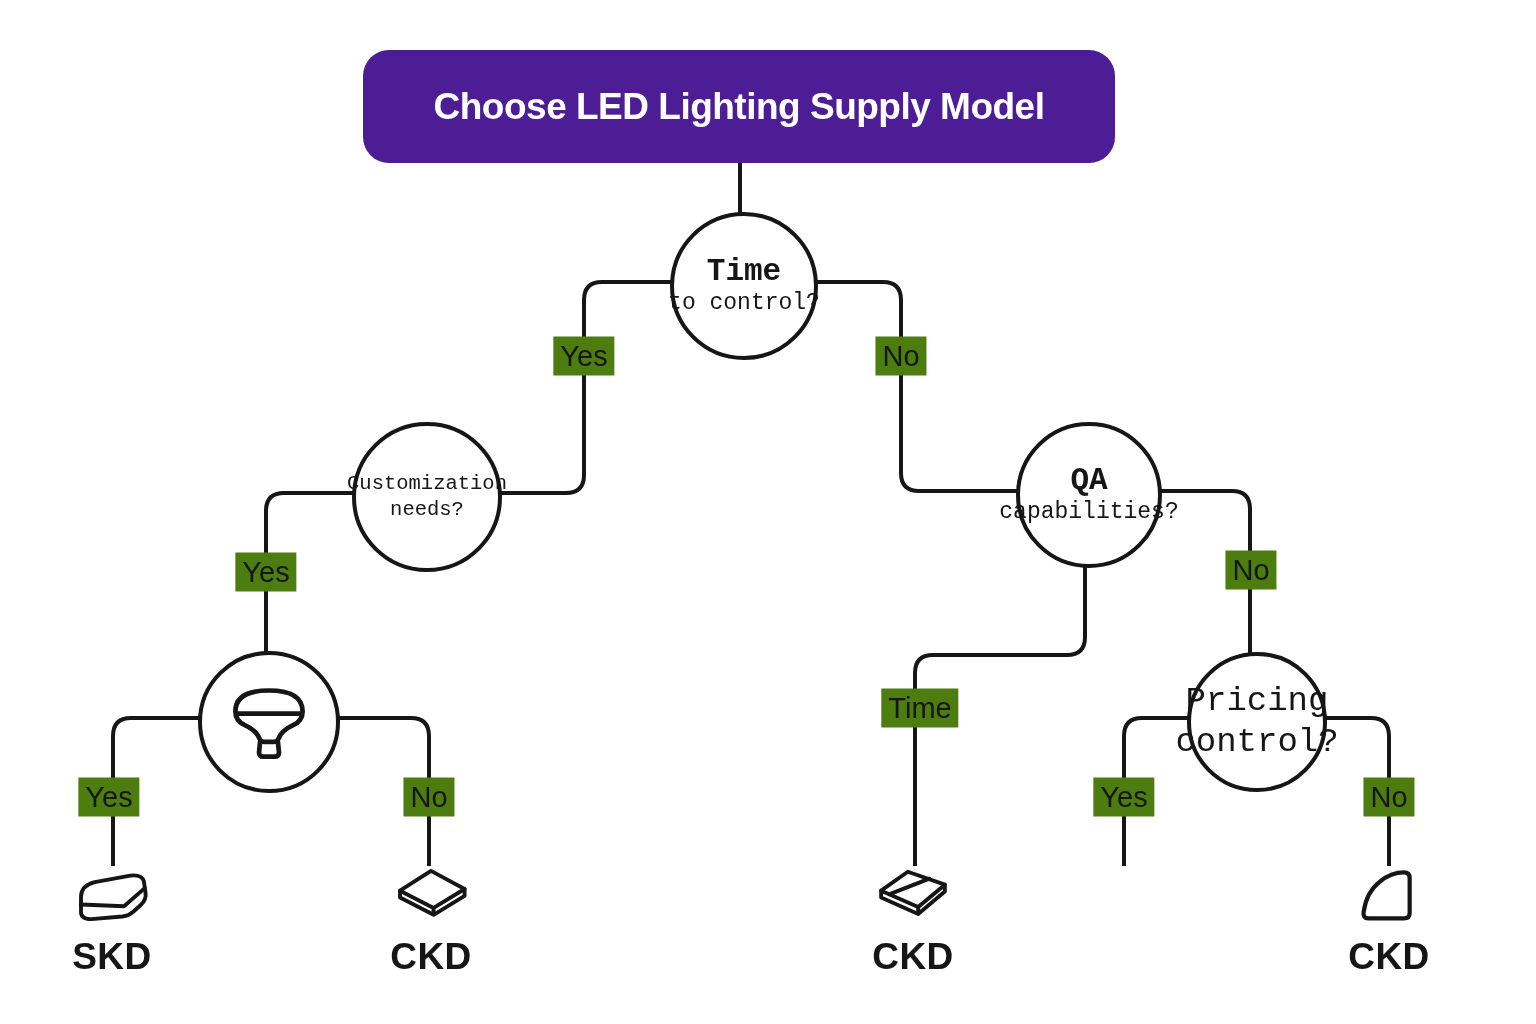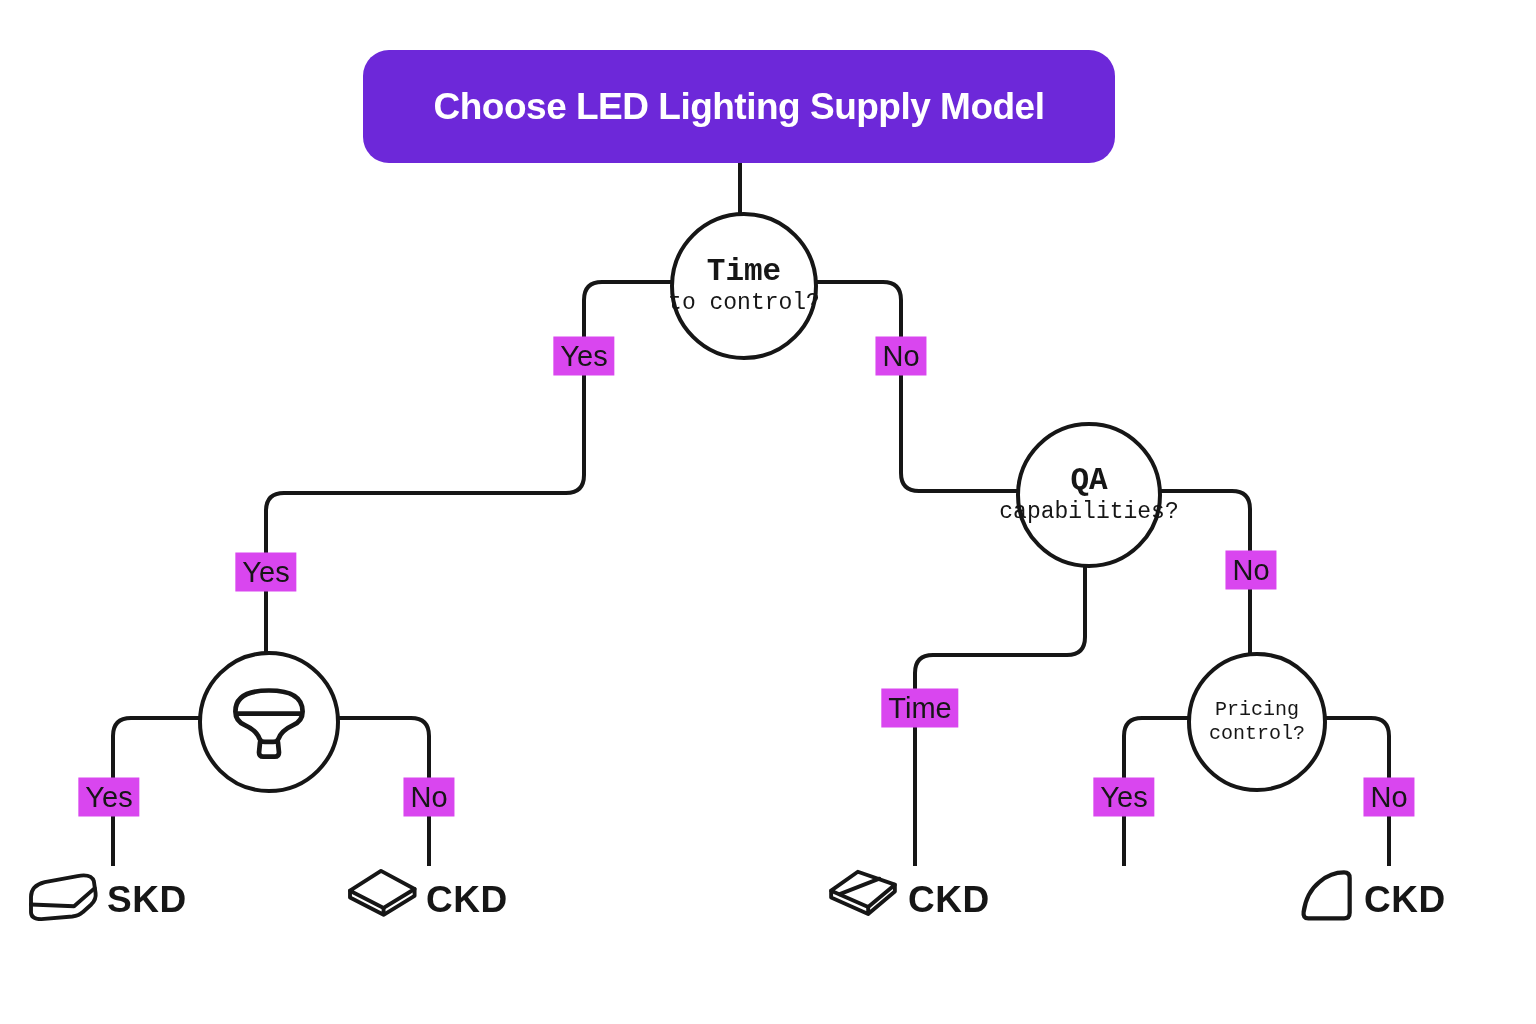--- a/index.html
+++ b/index.html
@@ -24,37 +24,37 @@
     white-space:nowrap;
   }
   .node{
     position:absolute;border:4.5px solid #161616;border-radius:50%;
     background:#ffffff;z-index:2;
     display:flex;flex-direction:column;align-items:center;justify-content:center;
     text-align:center;
     font-family:Liberation Mono, monospace;
   }
   .node .l1b{font-weight:bold;font-size:31px;line-height:1.12;white-space:nowrap;}
-  .node .l1r{font-weight:normal;font-size:20px;line-height:1.2;white-space:nowrap;}
+  .node .l1r{font-weight:normal;font-size:34px;line-height:1.2;white-space:nowrap;}
   .node .l2{font-weight:normal;font-size:23px;line-height:1.2;white-space:nowrap;}
   .node .sm1{font-weight:normal;font-size:20.5px;line-height:1.25;white-space:nowrap;}
   .node .sm2{font-weight:normal;font-size:20.5px;line-height:1.25;white-space:nowrap;}
   .node-time{left:670px;top:212px;width:140px;height:140px;}
   .node-custom{left:352px;top:422px;width:142px;height:142px;}
   .node-qa{left:1016px;top:422px;width:138px;height:138px;}
   .node-bulb{left:198px;top:651px;width:134px;height:134px;}
   .node-pricing{left:1187px;top:652px;width:132px;height:132px;}
   .branch-label{
     position:absolute;z-index:3;transform:translate(-50%,-50%);
-    background:#d946ef;padding:3px 7px;
+    background:#4d7c0f;padding:3px 7px;
     font-size:29px;font-weight:normal;white-space:nowrap;
   }
   .leaf{
     position:absolute;width:190px;z-index:2;
-    display:flex;flex-direction:row;align-items:center;
+    display:flex;flex-direction:column;align-items:center;justify-content:space-between;
   }
   .leaf .leaf-label{
     margin-top:10px;font-size:37px;font-weight:bold;letter-spacing:0.5px;
     white-space:nowrap;
   }
   .icon-svg path{fill:none;stroke:#161616;stroke-width:4.5;
     stroke-linejoin:round;stroke-linecap:round;}
 </style>
 </head>
 <body>
@@ -67,29 +67,33 @@
     <path d="M804 282 H883 Q901 282 901 300 V473 Q901 491 919 491 H1085" style="stroke: rgb(22, 22, 22);"></path>
     <path d="M423 493 H284 Q266 493 266 511 V705" style="stroke: rgb(22, 22, 22);"></path>
     <path d="M265 718 H131 Q113 718 113 736 V866" style="stroke: rgb(22, 22, 22);"></path>
     <path d="M265 718 H411 Q429 718 429 736 V866" style="stroke: rgb(22, 22, 22);"></path>
     <path d="M1085 491 V637 Q1085 655 1067 655 H933 Q915 655 915 673 V866" style="stroke: rgb(22, 22, 22);"></path>
     <path d="M1085 491 H1232 Q1250 491 1250 509 V705" style="stroke: rgb(22, 22, 22);"></path>
     <path d="M1253 718 H1142 Q1124 718 1124 736 V866" style="stroke: rgb(22, 22, 22);"></path>
     <path d="M1253 718 H1371 Q1389 718 1389 736 V866" style="stroke: rgb(22, 22, 22);"></path>
   </svg>
 
-  <div class="title-banner" style="background: #6d28d9; justify-content: center;">
+  <div class="title-banner" style="background: #4c1d95; justify-content: center;">
     <span>Choose LED Lighting Supply Model</span>
   </div>
 
   <div class="node node-time">
     <div class="l1b">Time</div>
     <div class="l2">to control?</div>
   </div>
 
+  <div class="node node-custom">
+    <div class="sm1">Customization</div>
+    <div class="sm2">needs?</div>
+  </div>
 
   <div class="node node-qa">
     <div class="l1b">QA</div>
     <div class="l2">capabilities?</div>
   </div>
 
   <div class="node node-bulb">
     <svg class="icon-svg" width="84" height="80" viewBox="0 0 80 76">
       <path d="M8 28 Q8 8 40 8 Q72 8 72 28 Q72 37 63 41 Q52 46 49 54 Q48 57 44 57 L36 57 Q32 57 31 54 Q28 46 17 41 Q8 37 8 28 Z"></path>
       <path d="M9 30 H71"></path>

